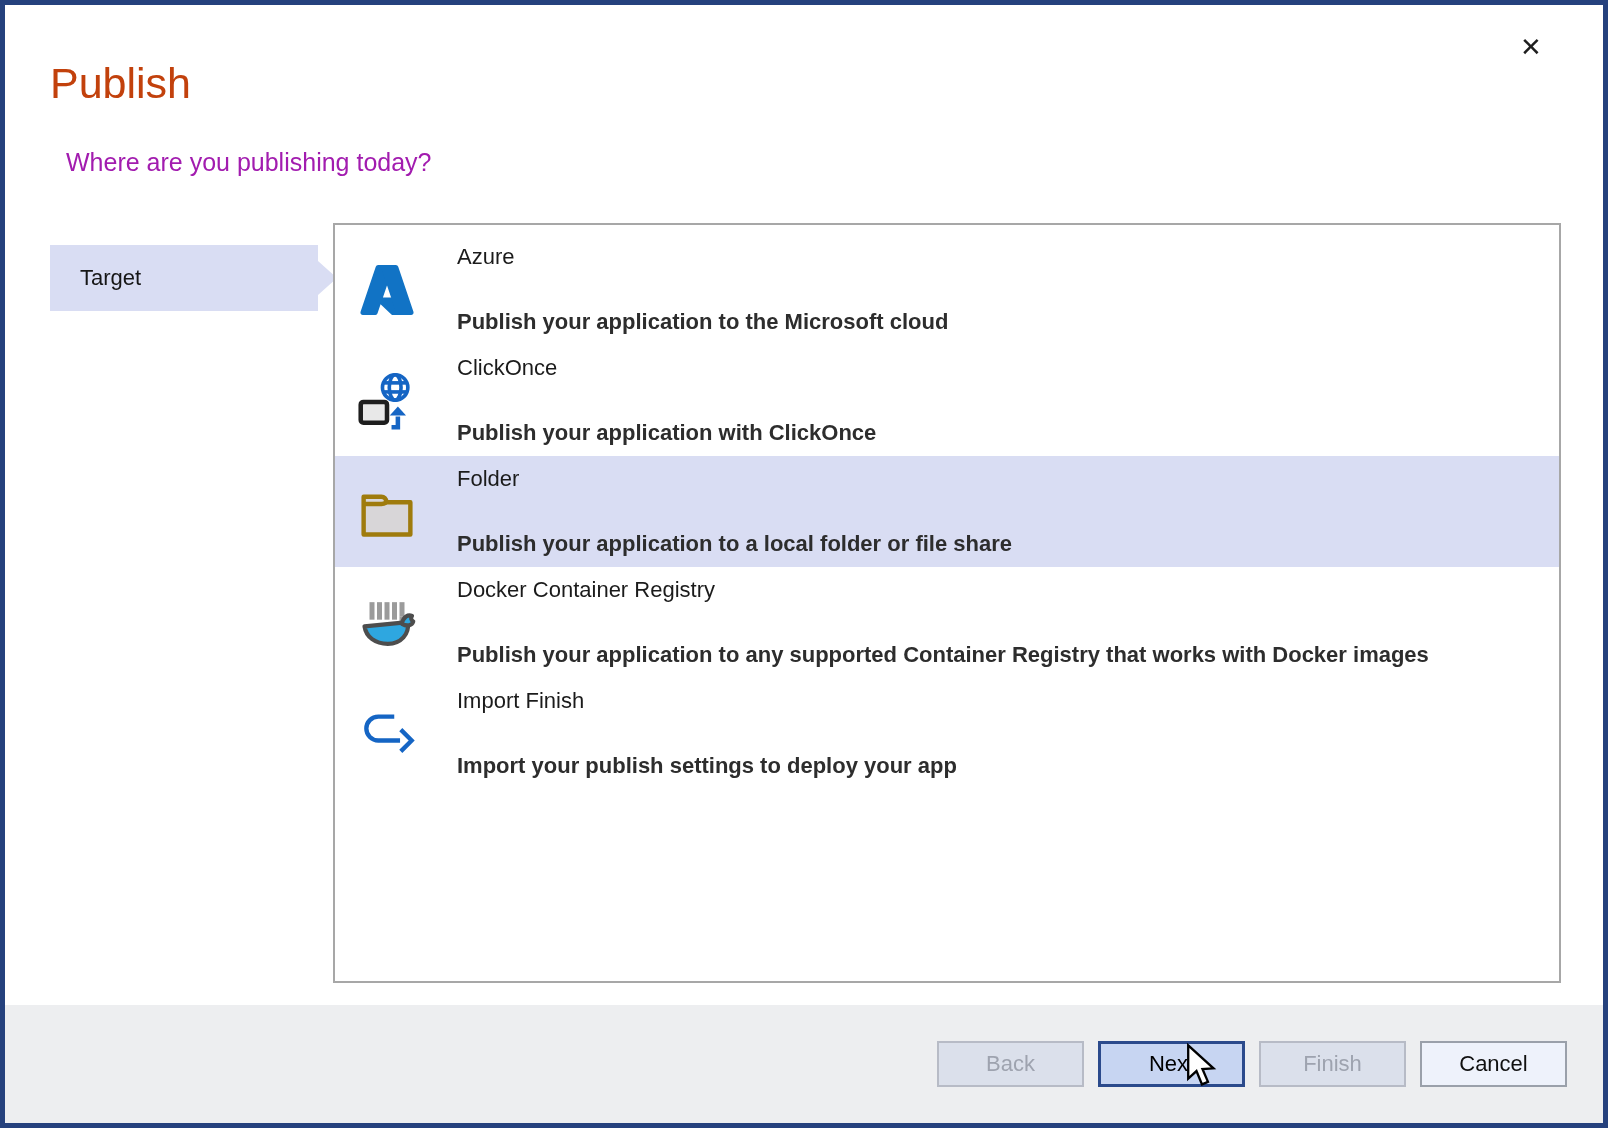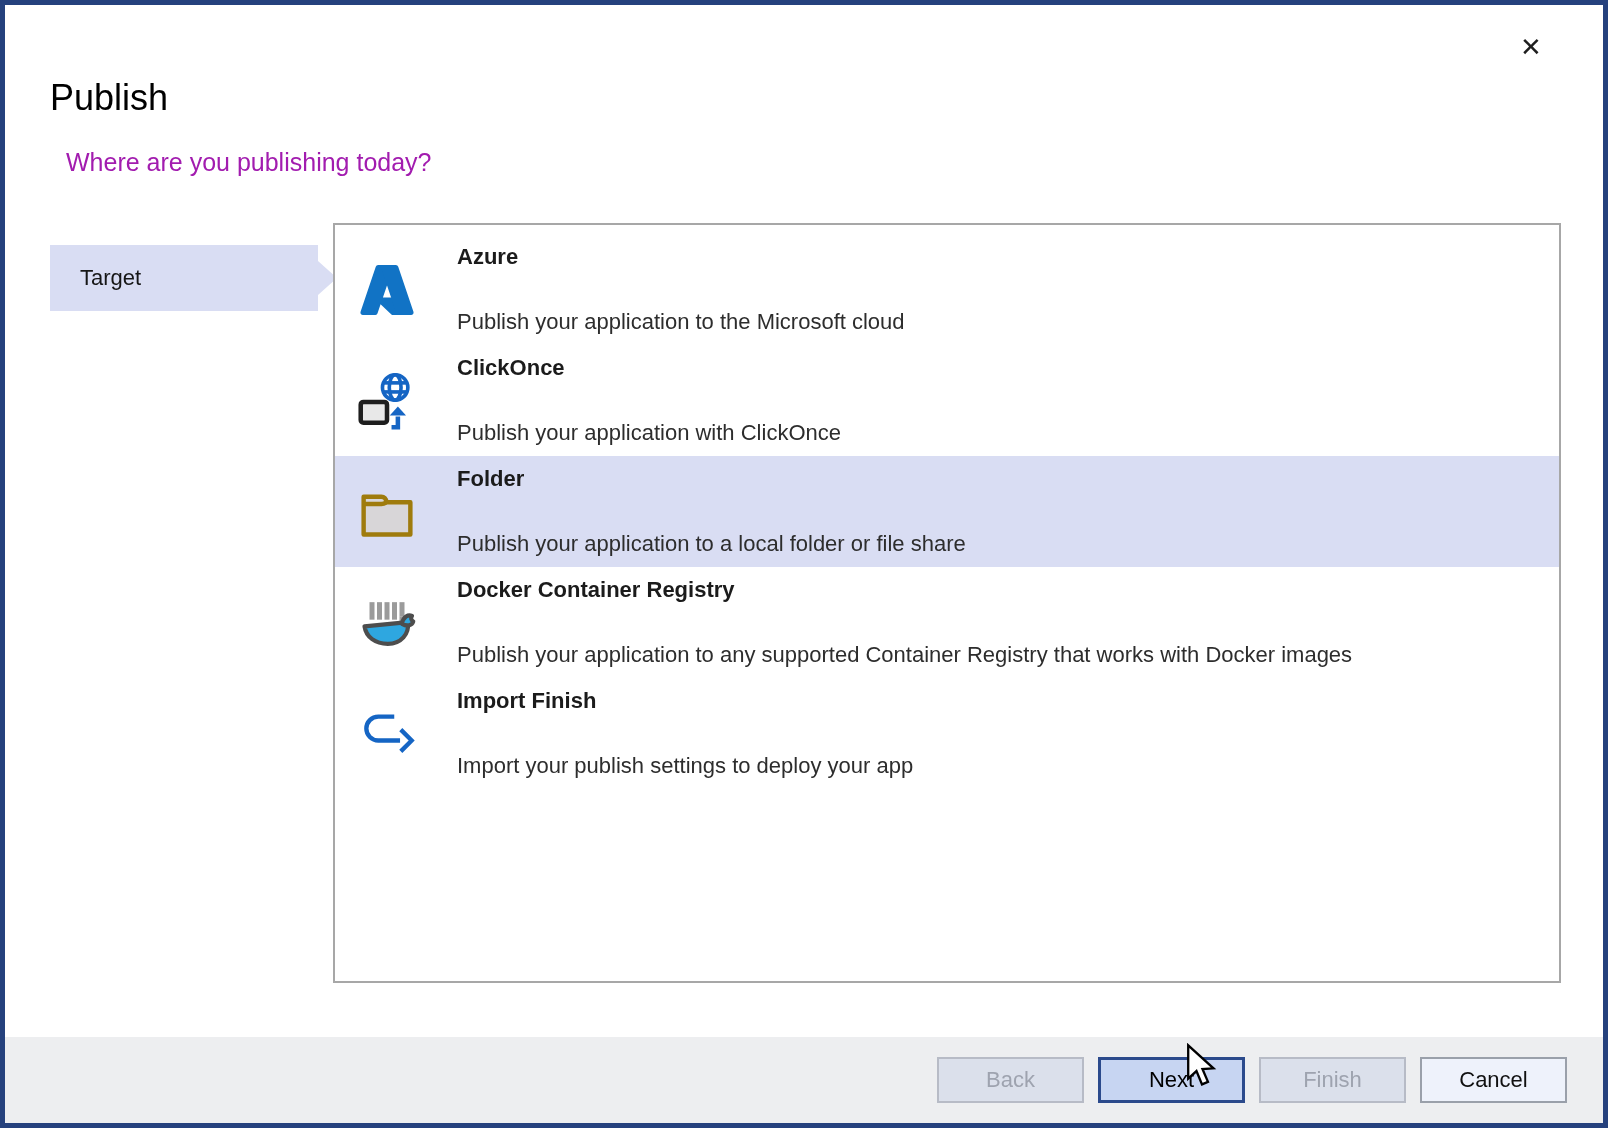--- a/index.html
+++ b/index.html
@@ -17,22 +17,22 @@
   .close-btn {
     position: absolute; top: 22px; left: 1506px;
     width: 40px; height: 40px;
     display: flex; align-items: center; justify-content: center;
     font-size: 26px; color: #1e1e1e; cursor: pointer;
     background: transparent; border: none;
     font-family: "DejaVu Sans", sans-serif;
   }
 
   .title {
-    position: absolute; left: 45px; top: 72px;
-    font-size: 36px; font-weight: 400; color: #000000;
+    position: absolute; left: 45px; top: 54px;
+    font-size: 43px; font-weight: 400; color: #c2410c;
   }
   .subtitle {
     position: absolute; left: 61px; top: 143px;
     font-size: 25px; font-weight: 400; color: #a21caf;
   }
 
   
   .tab {
     position: absolute; left: 45px; top: 240px;
     width: 268px; height: 66px;
@@ -67,27 +67,27 @@
     padding-left: 22px;
     cursor: pointer;
   }
   .row.selected { background: #d9ddf3; }
   .row .icon-box {
     width: 60px; height: 62px;
     display: flex; align-items: center; justify-content: center;
     flex: 0 0 60px;
   }
   .row .texts { margin-left: 40px; display: flex; flex-direction: column; gap: 5px; }
-  .row .row-title { font-size: 22px; font-weight: 700; color: #1b1b1b; }
-  .row .row-desc  { font-size: 22px; font-weight: 400; color: #2d2d2d; margin-top: 34px; }
+  .row .row-title { font-size: 22px; font-weight: 400; color: #1b1b1b; }
+  .row .row-desc  { font-size: 22px; font-weight: 700; color: #2d2d2d; margin-top: 34px; }
 
   
   .footer {
     position: absolute; left: 0; bottom: 0;
-    width: 1598px; height: 86px;
+    width: 1598px; height: 118px;
     background: #edeef0;
     display: flex; align-items: center; justify-content: flex-end;
     gap: 14px; padding-right: 36px;
   }
   .btn {
     width: 147px; height: 46px;
     font-size: 22px;
     font-family: "Liberation Sans", sans-serif;
     display: flex; align-items: center; justify-content: center;
     cursor: pointer;

